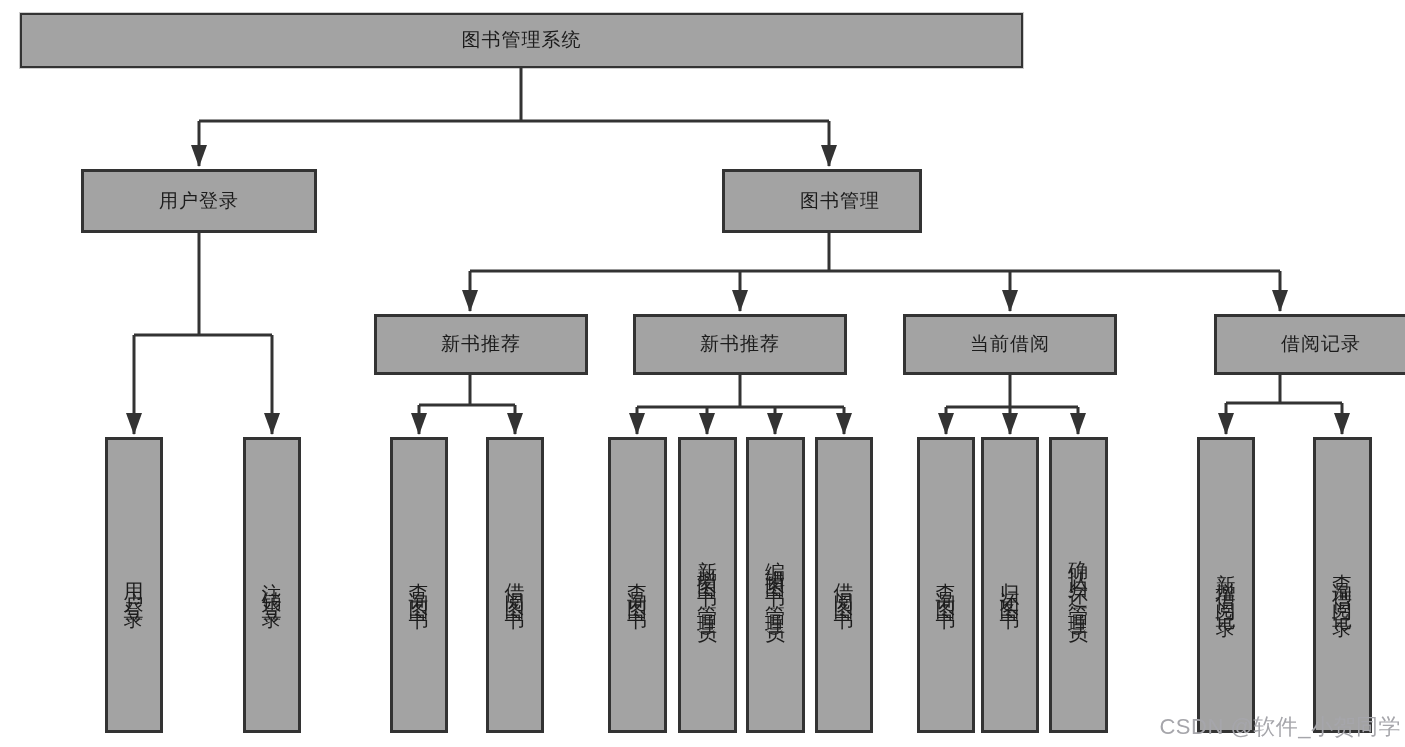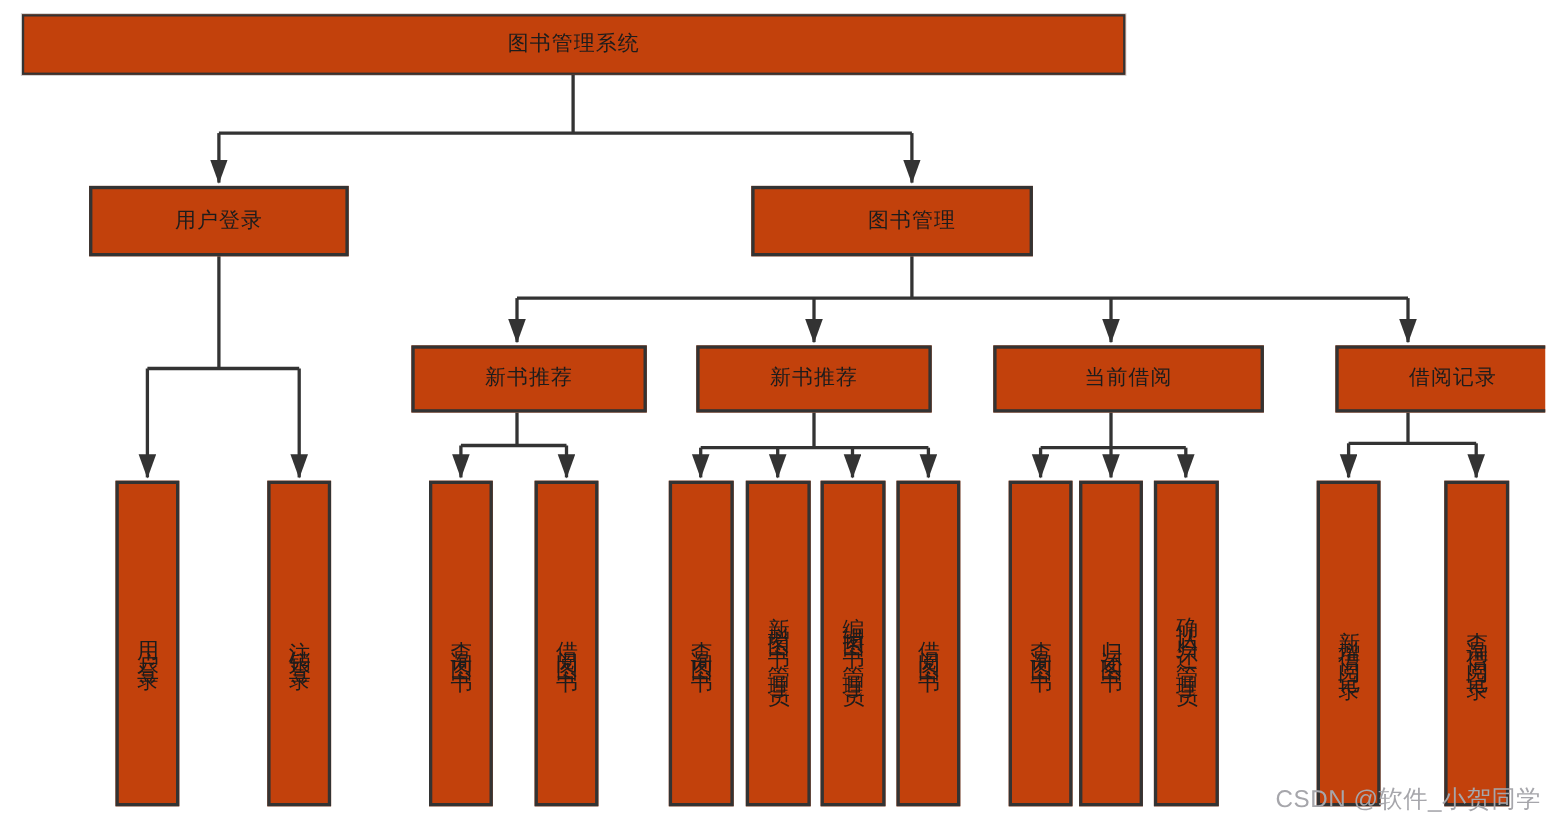--- a/index.html
+++ b/index.html
@@ -25,21 +25,21 @@
     stroke: var(--line, #333333);
     stroke-width: 3;
     fill: none;
   }
   svg.connectors .arrowhead {
     fill: var(--line, #333333);
   }
   .box {
     position: absolute;
     box-sizing: border-box;
-    background: #c2410c;
+    background: #a3a3a3;
     border: 3px solid var(--line, #333333);
     display: flex;
     align-items: center;
     justify-content: center;
     color: var(--text, #1c1c1c);
     font-size: 19px;
     letter-spacing: 1px;
     line-height: 1.2;
   }
   .box.root {
@@ -127,31 +127,31 @@
     </g>
   </svg>
 
   <div class="box root" style="left:20px; top:13px; width:1003px; height:55px;">
     <span>图书管理系统</span>
   </div>
 
   <div class="box" style="left:81px; top:169px; width:236px; height:64px;">
     <span>用户登录</span>
   </div>
-  <div class="box" style="left:683px; top:169px; width:256px; height:64px;padding-left:36px;">
+  <div class="box" style="left:722px; top:169px; width:200px; height:64px;padding-left:36px;">
     <span>图书管理</span>
   </div>
 
   <div class="box" style="left:374px; top:314px; width:214px; height:61px;">
     <span>新书推荐</span>
   </div>
   <div class="box" style="left:633px; top:314px; width:214px; height:61px;">
     <span>新书推荐</span>
   </div>
-  <div class="box" style="left:903px; top:314px; width:246px; height:61px;">
+  <div class="box" style="left:903px; top:314px; width:214px; height:61px;">
     <span>当前借阅</span>
   </div>
   <div class="box" style="left:1214px; top:314px; width:214px; height:61px;">
     <span>借阅记录</span>
   </div>
 
   <div class="box leaf" style="left:105px; top:437px; width:58px; height:296px;">
     <span class="vtext">用户登录</span>
   </div>
   <div class="box leaf" style="left:243px; top:437px; width:58px; height:296px;">

